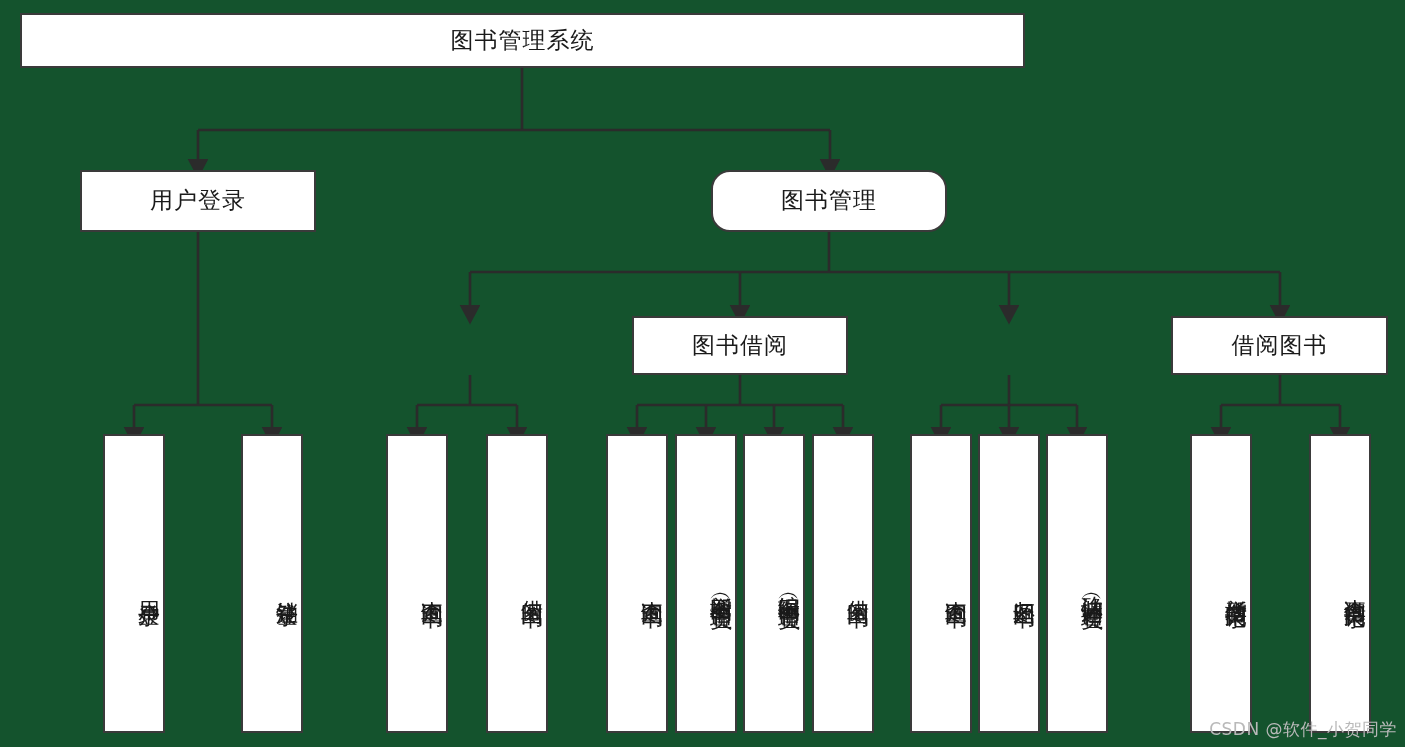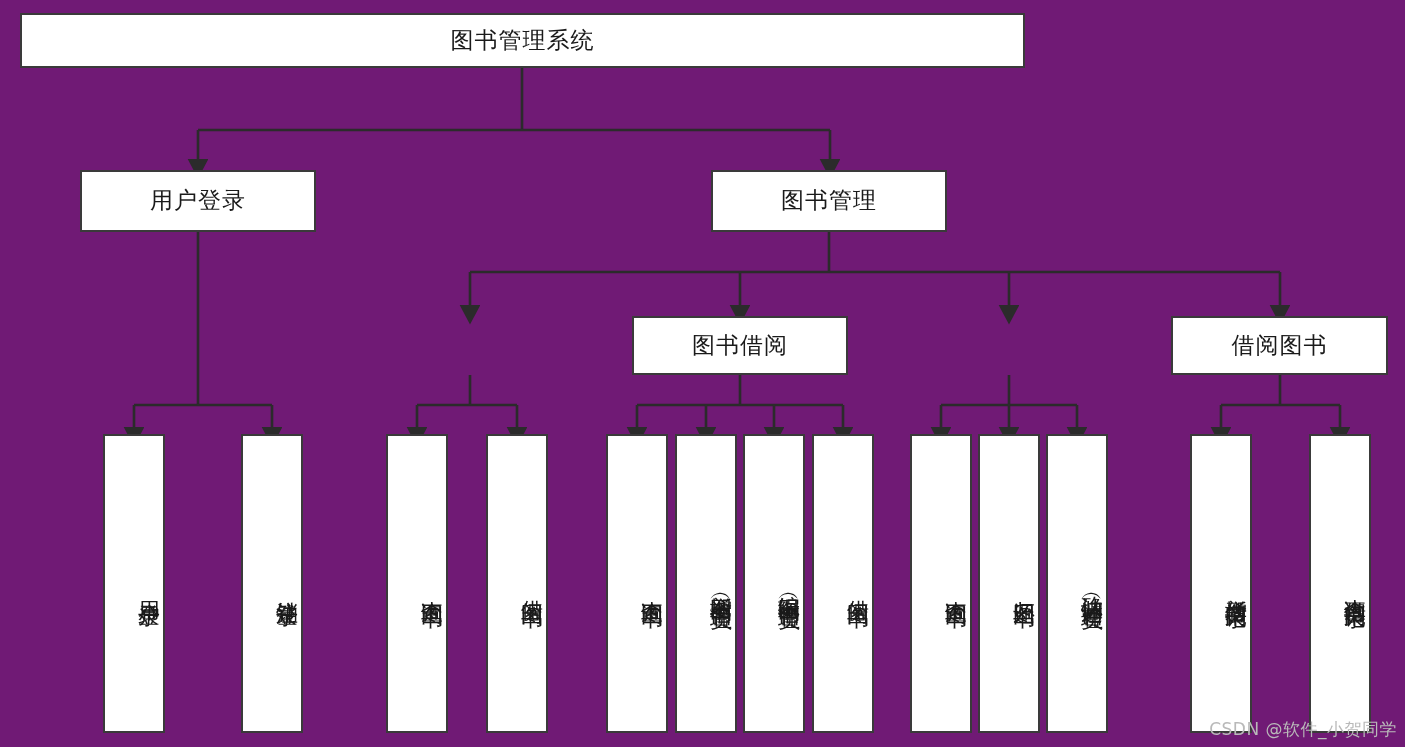--- a/index.html
+++ b/index.html
@@ -7,21 +7,21 @@
     padding: 0;
     background: #ffffff;
   }
   body {
     font-family: "DejaVu Sans", "Liberation Sans", sans-serif;
   }
   #canvas {
     position: relative;
     width: 1405px;
     height: 747px;
-    background: #701a75;
+    background: #14532d;
     overflow: hidden;
   }
   #wires {
     position: absolute;
     left: 0;
     top: 0;
     width: 1405px;
     height: 747px;
     pointer-events: none;
   }
@@ -123,21 +123,21 @@
     </g>
   </svg>
 
   <div class="node horiz" style="left:20px; top:13px; width:1005px; height:55px;">
     <span>图书管理系统</span>
   </div>
 
   <div class="node horiz" style="left:80px; top:170px; width:236px; height:62px;">
     <span>用户登录</span>
   </div>
-  <div class="node horiz" style="left:711px; top:170px; width:236px; height:62px;">
+  <div class="node horiz" style="left:711px; top:170px; width:236px; height:62px;border-radius:19px;">
     <span>图书管理</span>
   </div>
 
   <div class="node horiz" style="left:632px; top:316px; width:216px; height:59px;">
     <span>图书借阅</span>
   </div>
   <div class="node horiz" style="left:1171px; top:316px; width:217px; height:59px;">
     <span>借阅图书</span>
   </div>
 

